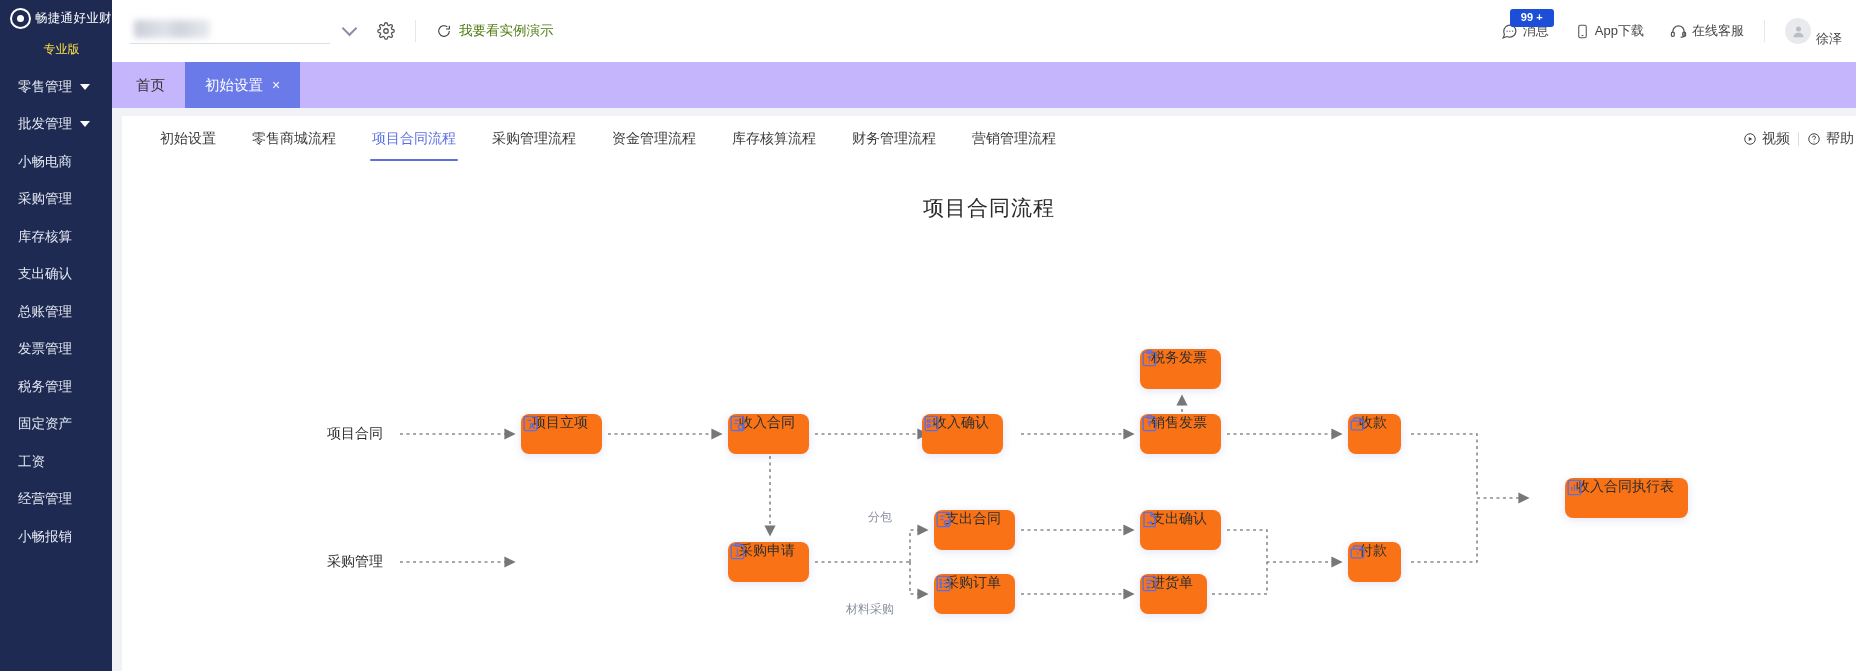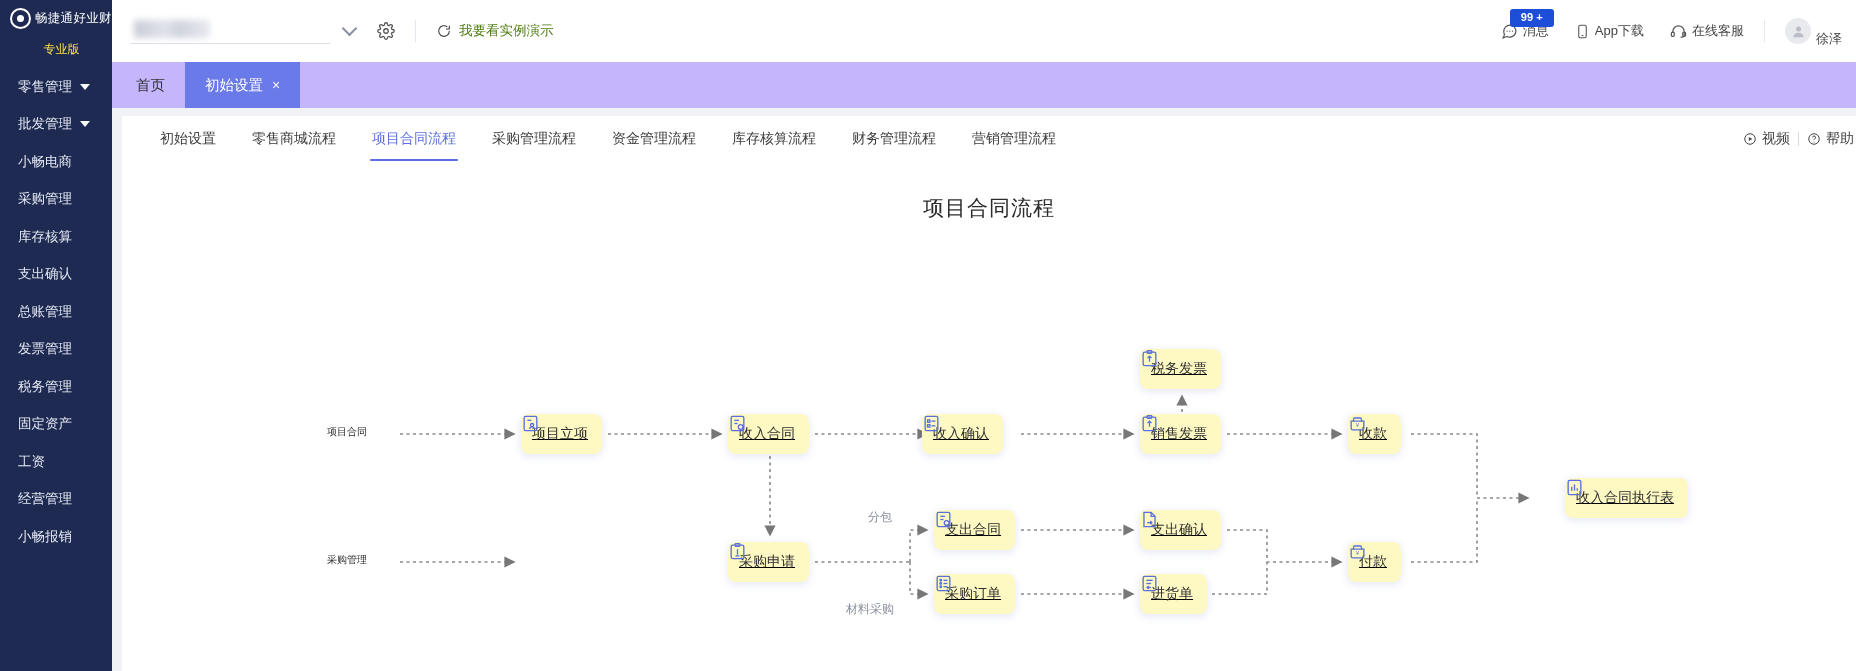--- a/index.html
+++ b/index.html
@@ -120,27 +120,27 @@
   .vbar { width: 1px; height: 14px; background: #d8dbe3; }
 
   .flow-title {
     text-align: center; font-size: 21px; color: #2b2b2b; margin-top: 32px; letter-spacing: 1px;
   }
 
   
   .flow { position: relative; width: 100%; height: 420px; margin-top: 10px; }
   .flow svg { position: absolute; left: 0; top: 0; }
   .node {
-    position: absolute; height: 40px; background: #fef9c3; border-radius: 8px;
-    box-shadow: 0 2px 9px rgba(80,95,190,.16); display: flex; align-items: center;
-    gap: 8px; padding: 0 14px 0 11px; white-space: nowrap; cursor: pointer; text-decoration: underline;
+    position: absolute; height: 40px; background: #f97316; border-radius: 8px;
+    box-shadow: 0 2px 9px rgba(80,95,190,.16); display: flex; align-items: flex-start;
+    gap: 8px; padding: 0 14px 0 11px; white-space: nowrap; cursor: pointer;
   }
   .node .lbl { font-size: 14px; color: #2e2e2e; }
   .node .ic { width: 19px; height: 19px; flex: 0 0 19px; display: block; }
-  .rowlabel { position: absolute; font-size: 10px; color: #2e2e2e; white-space: nowrap; }
+  .rowlabel { position: absolute; font-size: 14px; color: #2e2e2e; white-space: nowrap; }
   .edgelabel { position: absolute; font-size: 12px; color: #8a8f9e; white-space: nowrap; }
 </style>
 </head>
 <body>
 
 <div class="app">
 
   <aside class="sidebar">
     <div class="brand">
       <div class="brand-row">

